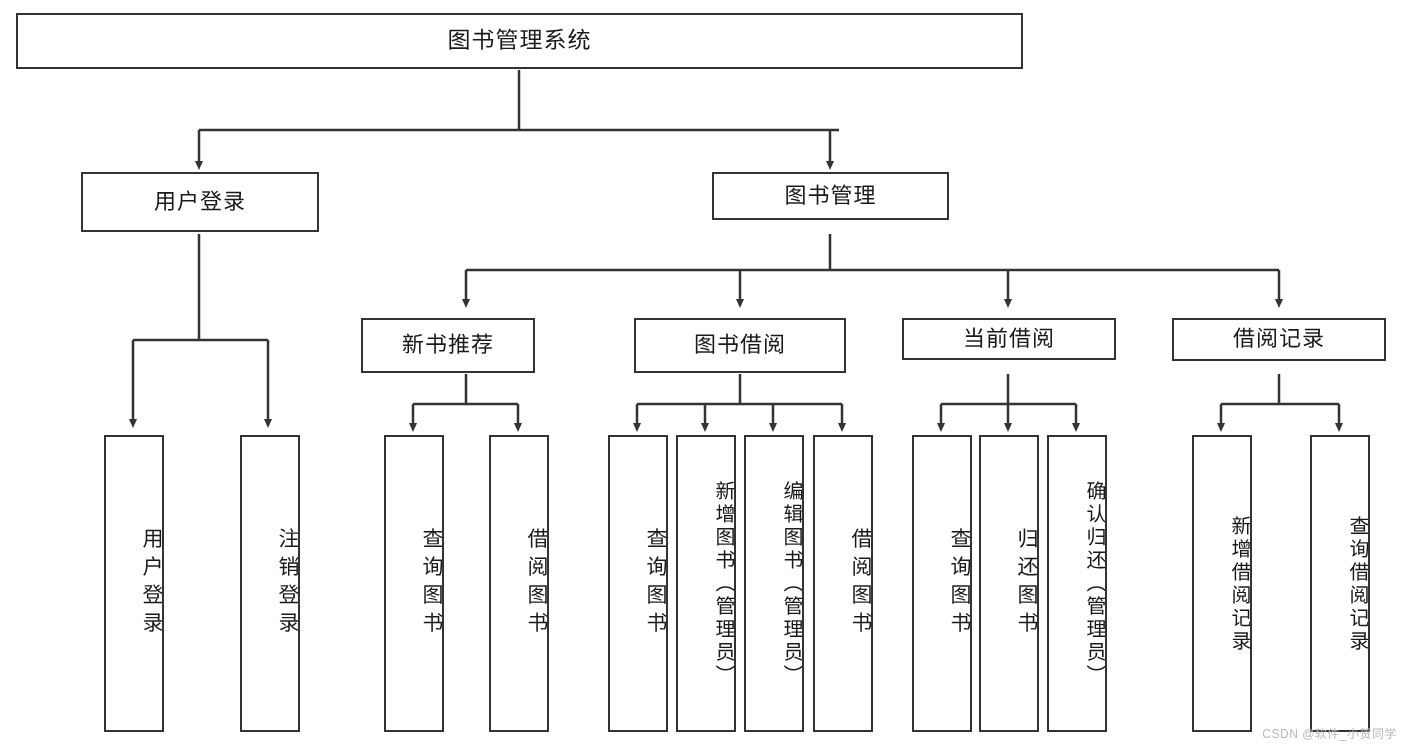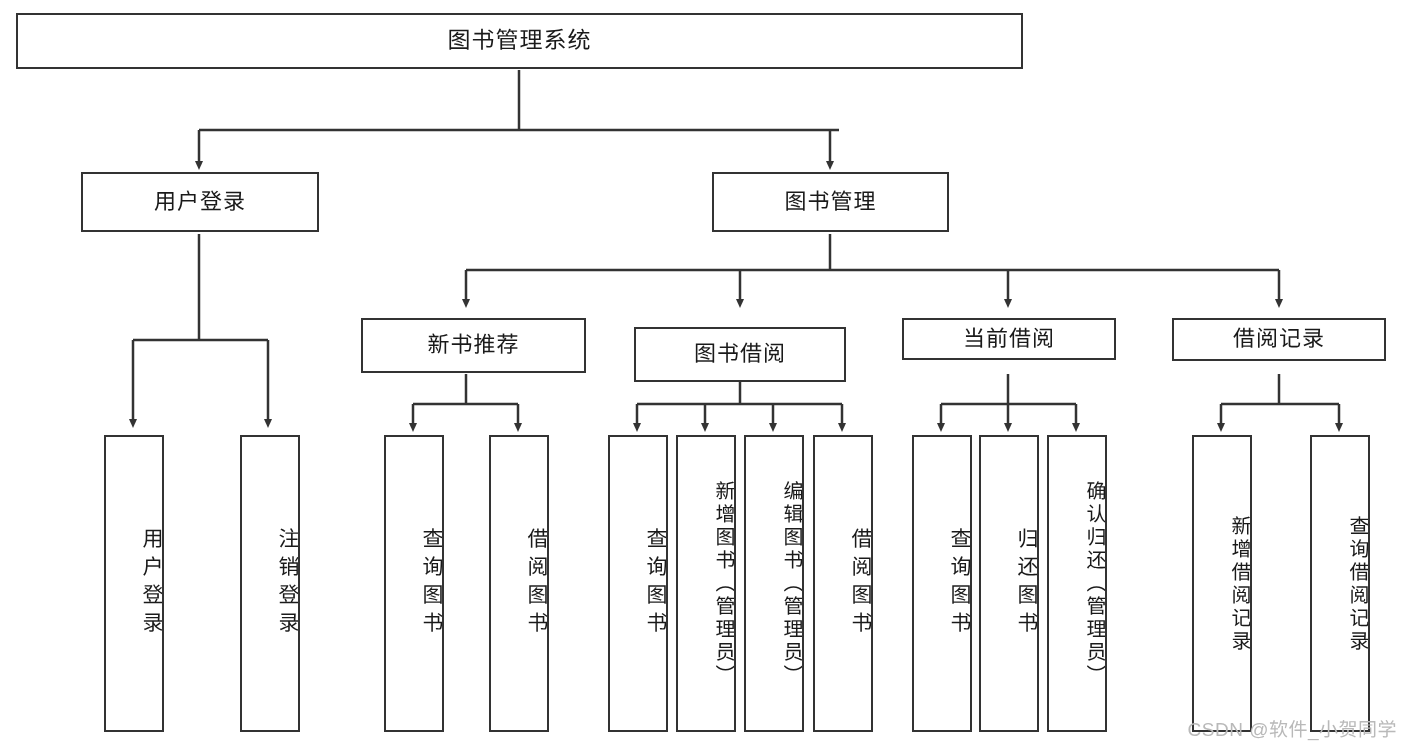--- a/index.html
+++ b/index.html
@@ -60,21 +60,21 @@
     overflow: hidden;
   }
   .node.leaf.tall-text {
     letter-spacing: 3px;
     font-size: 20px;
   }
   .watermark {
     position: absolute;
     right: 8px;
     bottom: 6px;
-    font-size: 19px;
+    font-size: 12px;
     color: #b9b9b9;
     letter-spacing: 0.5px;
     z-index: 5;
     white-space: nowrap;
   }
 </style>
 </head>
 <body>
 
 <div id="canvas">
@@ -130,29 +130,29 @@
   </svg>
 
   <div class="node horiz root" style="left:16px; top:13px; width:1007px; height:56px;">
     <span>图书管理系统</span>
   </div>
 
   <div class="node horiz" style="left:81px; top:172px; width:238px; height:60px;">
     <span>用户登录</span>
   </div>
 
-  <div class="node horiz" style="left:712px; top:172px; width:237px; height:60px;">
+  <div class="node horiz" style="left:712px; top:172px; width:237px; height:48px;">
     <span>图书管理</span>
   </div>
 
-  <div class="node horiz" style="left:361px; top:318px; width:225px; height:55px;">
+  <div class="node horiz" style="left:361px; top:318px; width:174px; height:55px;">
     <span>新书推荐</span>
   </div>
 
-  <div class="node horiz" style="left:634px; top:318px; width:212px; height:55px;margin-top:9px;">
+  <div class="node horiz" style="left:634px; top:318px; width:212px; height:55px;">
     <span>图书借阅</span>
   </div>
 
   <div class="node horiz" style="left:902px; top:318px; width:214px; height:42px;">
     <span>当前借阅</span>
   </div>
 
   <div class="node horiz" style="left:1172px; top:318px; width:214px; height:43px;">
     <span>借阅记录</span>
   </div>

